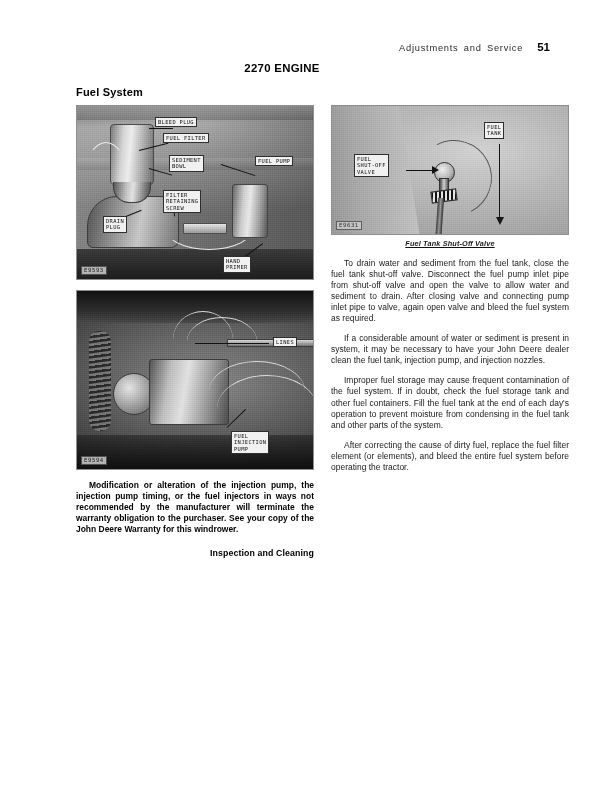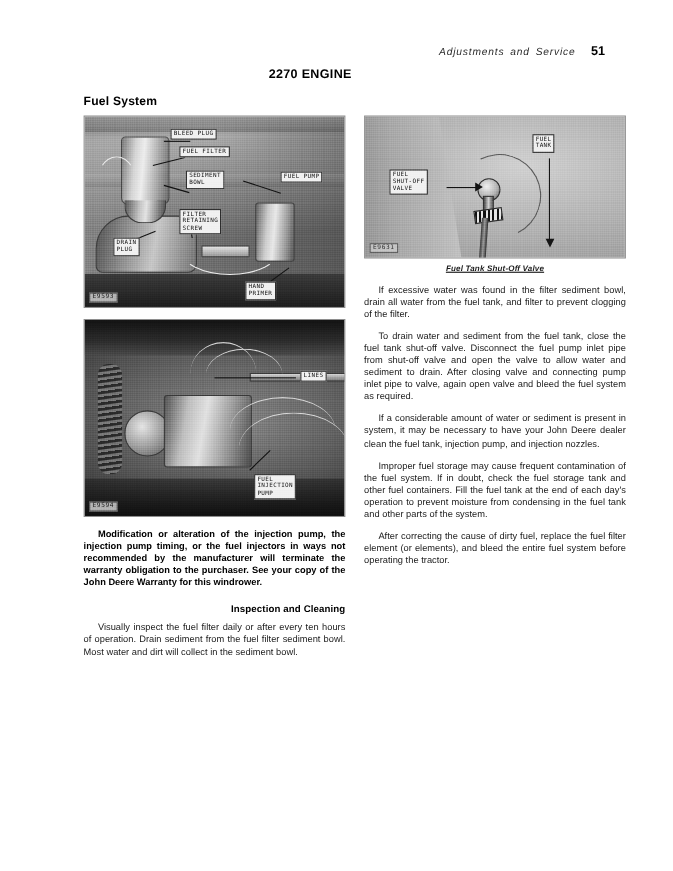--- a/index.html
+++ b/index.html
@@ -26,21 +26,20 @@
   
   .running-head {
     position: absolute;
     top: 41px;
     right: 62px;
     display: flex;
     align-items: baseline;
     gap: 14px;
   }
   .running-head .rh-text {
-    font-style: italic;
     font-size: 9.3px;
     letter-spacing: 0.75px;
     color: #2b2b2b;
     word-spacing: 2px;
   }
   .running-head .rh-page {
     font-weight: bold;
     font-size: 11.5px;
     color: #000;
   }
@@ -434,21 +433,20 @@
 
         <div class="fig-id">E9594</div>
         <div class="grain"></div>
       </div>
     </div>
 
     <p class="body bold">Modification or alteration of the injection pump, the injection pump timing, or the fuel injectors in ways not recommended by the manufacturer will terminate the warranty obligation to the purchaser. See your copy of the John Deere Warranty for this windrower.</p>
 
     <h3 class="subhead">Inspection and Cleaning</h3>
 
-    <p class="body">Visually inspect the fuel filter daily or after every ten hours of operation. Drain sediment from the fuel filter sediment bowl. Most water and dirt will collect in the sediment bowl.</p>
   </div>
 
   <div class="col-right">
 
     <div class="figure">
       <div class="photo wide">
         <div class="ph3-bg"></div>
         <div class="ph3-edge"></div>
         <div class="ph3-arc"></div>
         <div class="ph3-valve"></div>
@@ -465,20 +463,19 @@
         <div class="callout" style="left:22px;top:48px;">FUEL
 SHUT-OFF
 VALVE</div>
 
         <div class="fig-id">E9631</div>
         <div class="grain"></div>
       </div>
       <div class="caption">Fuel Tank Shut-Off Valve</div>
     </div>
 
-    <p class="body">If excessive water was found in the filter sediment bowl, drain all water from the fuel tank, and filter to prevent clogging of the filter.</p>
     <p class="body">To drain water and sediment from the fuel tank, close the fuel tank shut-off valve. Disconnect the fuel pump inlet pipe from shut-off valve and open the valve to allow water and sediment to drain. After closing valve and connecting pump inlet pipe to valve, again open valve and bleed the fuel system as required.</p>
     <p class="body">If a considerable amount of water or sediment is present in system, it may be necessary to have your John Deere dealer clean the fuel tank, injection pump, and injection nozzles.</p>
     <p class="body">Improper fuel storage may cause frequent contamination of the fuel system. If in doubt, check the fuel storage tank and other fuel containers. Fill the fuel tank at the end of each day's operation to prevent moisture from condensing in the fuel tank and other parts of the system.</p>
     <p class="body">After correcting the cause of dirty fuel, replace the fuel filter element (or elements), and bleed the entire fuel system before operating the tractor.</p>
   </div>
 
 </div>
 
 </body></html>

